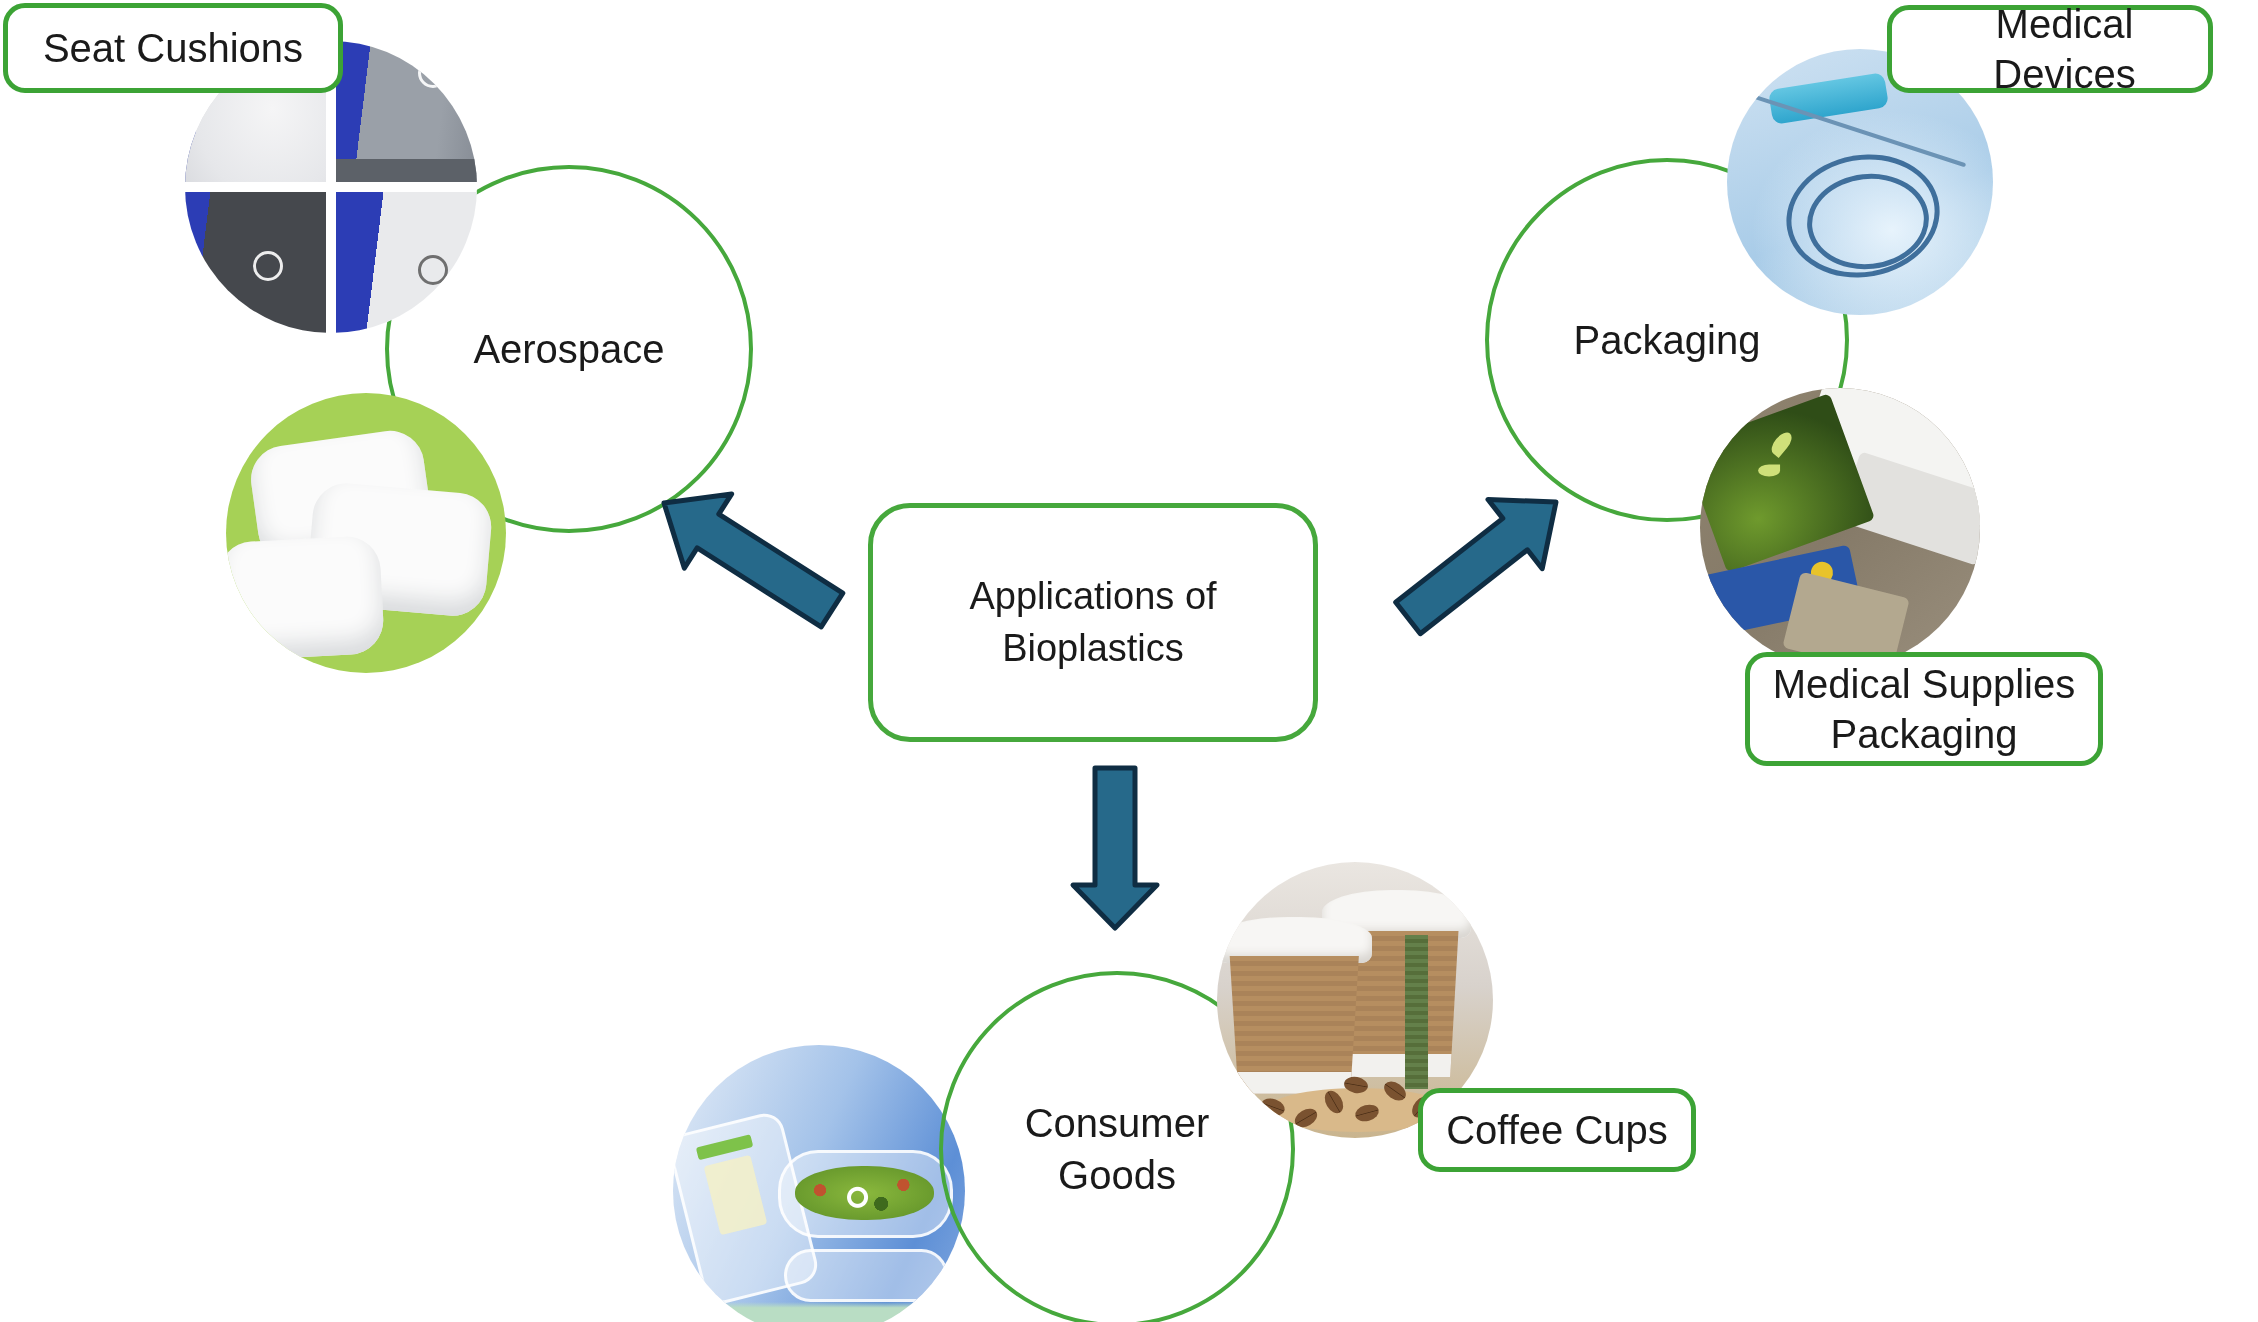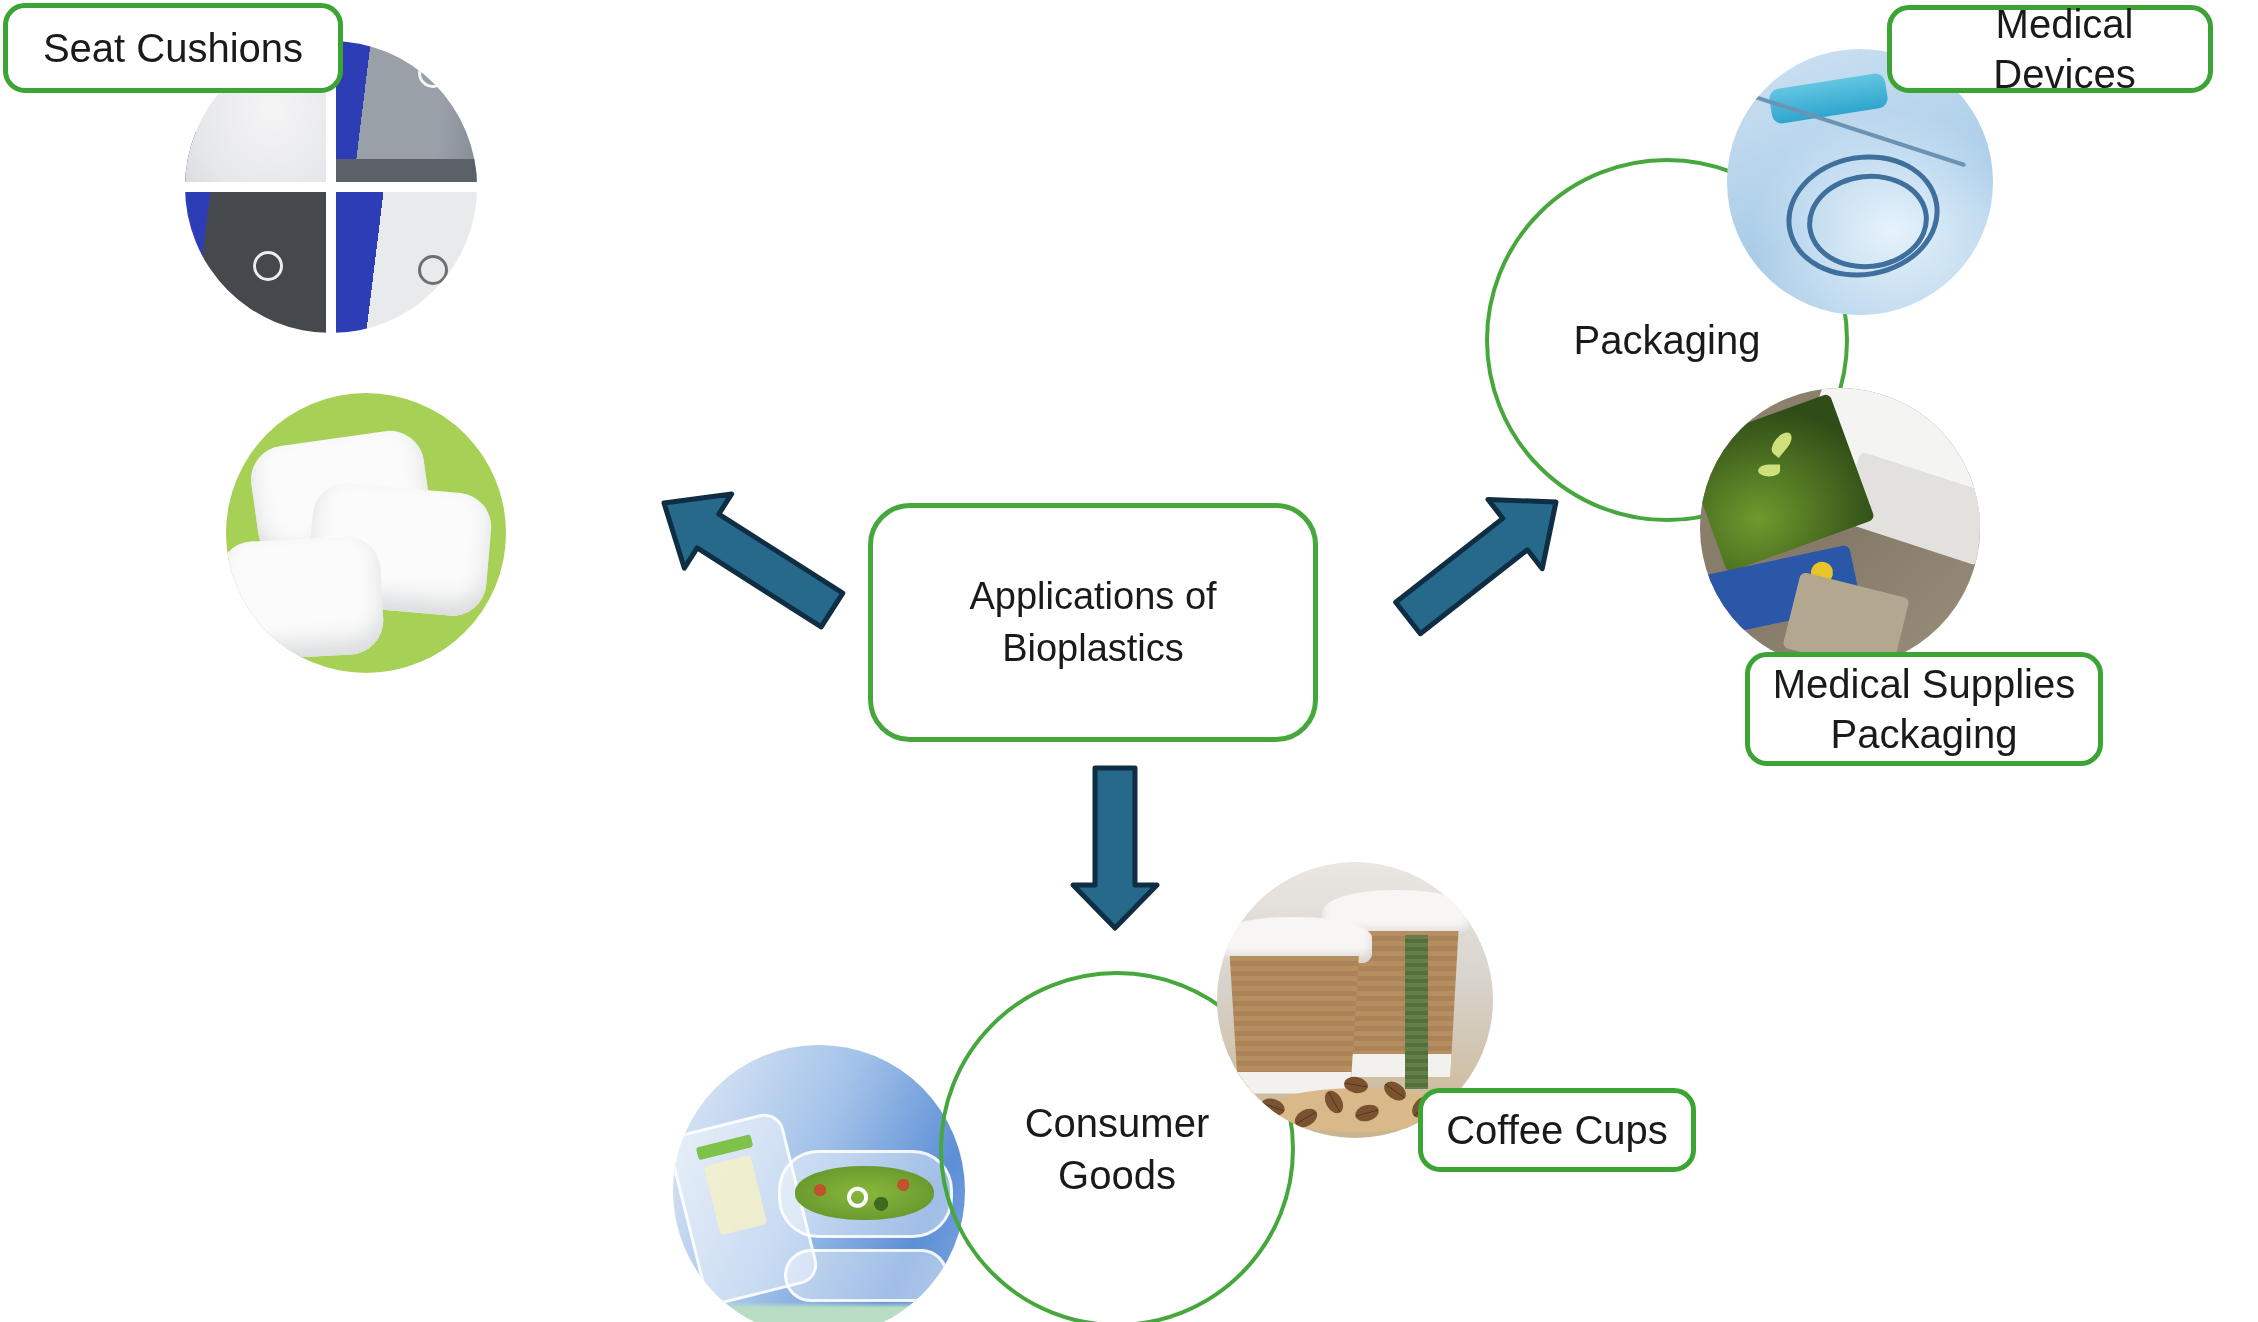--- a/index.html
+++ b/index.html
@@ -75,20 +75,23 @@
   .board{position:absolute;background:#d9b98a;border-radius:50%;}
   .bean{position:absolute;width:24px;height:16px;background:linear-gradient(180deg,#7a5230 45%,#4f3118 50%,#7a5230 55%);border-radius:50%;}
   
   .arrows{position:absolute;left:0;top:0;z-index:6;pointer-events:none;}
 </style>
 </head>
 <body>
 
 <div class="canvas">
 
+  <div class="cat-circle" style="left:385px;top:165px;width:360px;height:360px;">
+    <div class="cat-label">Aerospace</div>
+  </div>
 
   <div class="cat-circle" style="left:1485px;top:158px;width:356px;height:356px;">
     <div class="cat-label">Packaging</div>
   </div>
 
   <div class="cat-circle z3" style="left:939px;top:971px;width:348px;height:348px;">
     <div class="cat-label" style="max-width:240px;">Consumer Goods</div>
   </div>
 
   <div class="photo" style="left:185px;top:41px;width:292px;height:292px;">

